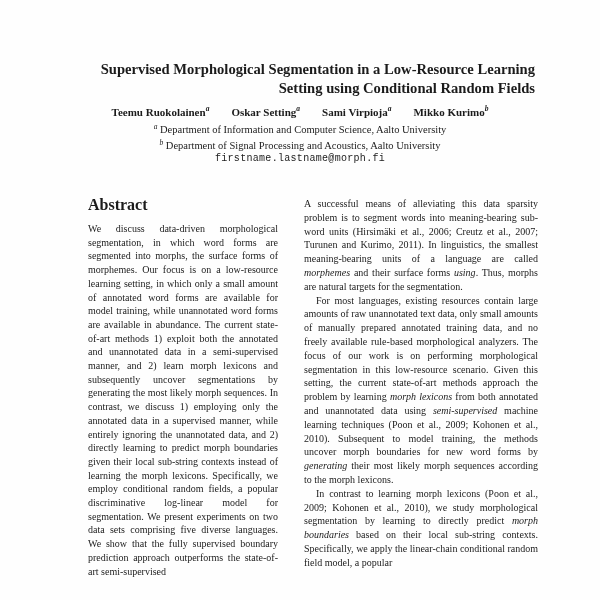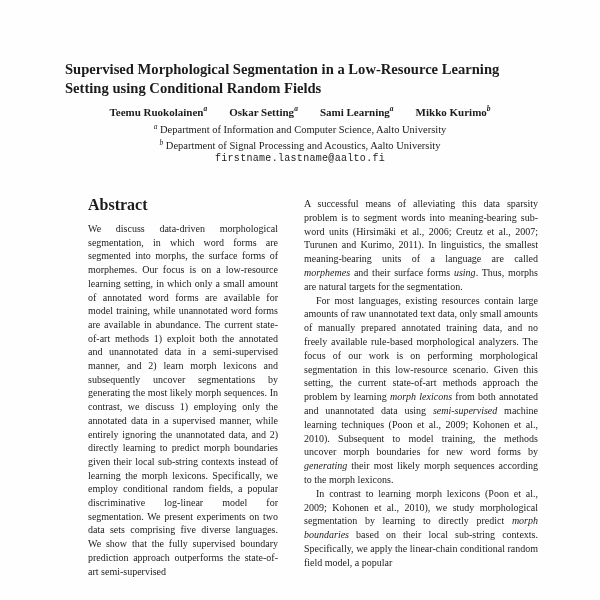--- a/index.html
+++ b/index.html
@@ -10,21 +10,21 @@
     background: #fefefe;
     overflow: hidden;
     font-family: "Liberation Serif", serif;
     color: #1b1b1b;
   }
   .title {
     position: absolute;
     top: 60px;
     left: 65px;
     right: 65px;
-    text-align: left;
+    text-align: right;
     font-size: 14.6px;
     font-weight: bold;
     line-height: 1.32;
     margin: 0;
   }
   .authors {
     position: absolute;
     top: 106px;
     left: 0;
     width: 100%;
@@ -95,30 +95,30 @@
 </head>
 <body>
 
 <div class="page">
 
   <h1 class="title">Supervised Morphological Segmentation in a Low-Resource Learning Setting using Conditional Random Fields</h1>
 
   <div class="authors">
     <span><span>Teemu Ruokolainen</span><sup class="mark">a</sup></span>
     <span><span>Oskar Setting</span><sup class="mark">a</sup></span>
-    <span><span>Sami Learning</span><sup class="mark">a</sup></span>
+    <span><span>Sami Virpioja</span><sup class="mark">a</sup></span>
     <span><span>Mikko Kurimo</span><sup class="mark">b</sup></span>
   </div>
 
   <div class="affiliations">
     <div><sup class="mark">a</sup><span> Department of Information and Computer Science, Aalto University</span></div>
     <div><sup class="mark">b</sup><span> Department of Signal Processing and Acoustics, Aalto University</span></div>
   </div>
 
-  <div class="email">firstname.lastname@aalto.fi</div>
+  <div class="email">firstname.lastname@morph.fi</div>
 
   <div class="col-left">
     <h2 class="abstract-heading">Abstract</h2>
     <p class="abstract-body">We discuss data-driven morphological segmentation, in which word forms are segmented into morphs, the surface forms of morphemes. Our focus is on a low-resource learning setting, in which only a small amount of annotated word forms are available for model training, while unannotated word forms are available in abundance. The current state-of-art methods 1) exploit both the annotated and unannotated data in a semi-supervised manner, and 2) learn morph lexicons and subsequently uncover segmentations by generating the most likely morph sequences. In contrast, we discuss 1) employing only the annotated data in a supervised manner, while entirely ignoring the unannotated data, and 2) directly learning to predict morph boundaries given their local sub-string contexts instead of learning the morph lexicons. Specifically, we employ conditional random fields, a popular discriminative log-linear model for segmentation. We present experiments on two data sets comprising five diverse languages. We show that the fully supervised boundary prediction approach outperforms the state-of-art semi-supervised</p>
   </div>
 
   <div class="col-right">
     <p>A successful means of alleviating this data sparsity problem is to segment words into meaning-bearing sub-word units (Hirsimäki et al., 2006; Creutz et al., 2007; Turunen and Kurimo, 2011). In linguistics, the smallest meaning-bearing units of a language are called <i>morphemes</i> and their surface forms <i>using</i>. Thus, morphs are natural targets for the segmentation.</p>
     <p class="indent">For most languages, existing resources contain large amounts of raw unannotated text data, only small amounts of manually prepared annotated training data, and no freely available rule-based morphological analyzers. The focus of our work is on performing morphological segmentation in this low-resource scenario. Given this setting, the current state-of-art methods approach the problem by learning <i>morph lexicons</i> from both annotated and unannotated data using <i>semi-supervised</i> machine learning techniques (Poon et al., 2009; Kohonen et al., 2010). Subsequent to model training, the methods uncover morph boundaries for new word forms by <i>generating</i> their most likely morph sequences according to the morph lexicons.</p>
     <p class="indent">In contrast to learning morph lexicons (Poon et al., 2009; Kohonen et al., 2010), we study morphological segmentation by learning to directly predict <i>morph boundaries</i> based on their local sub-string contexts. Specifically, we apply the linear-chain conditional random field model, a popular</p>

